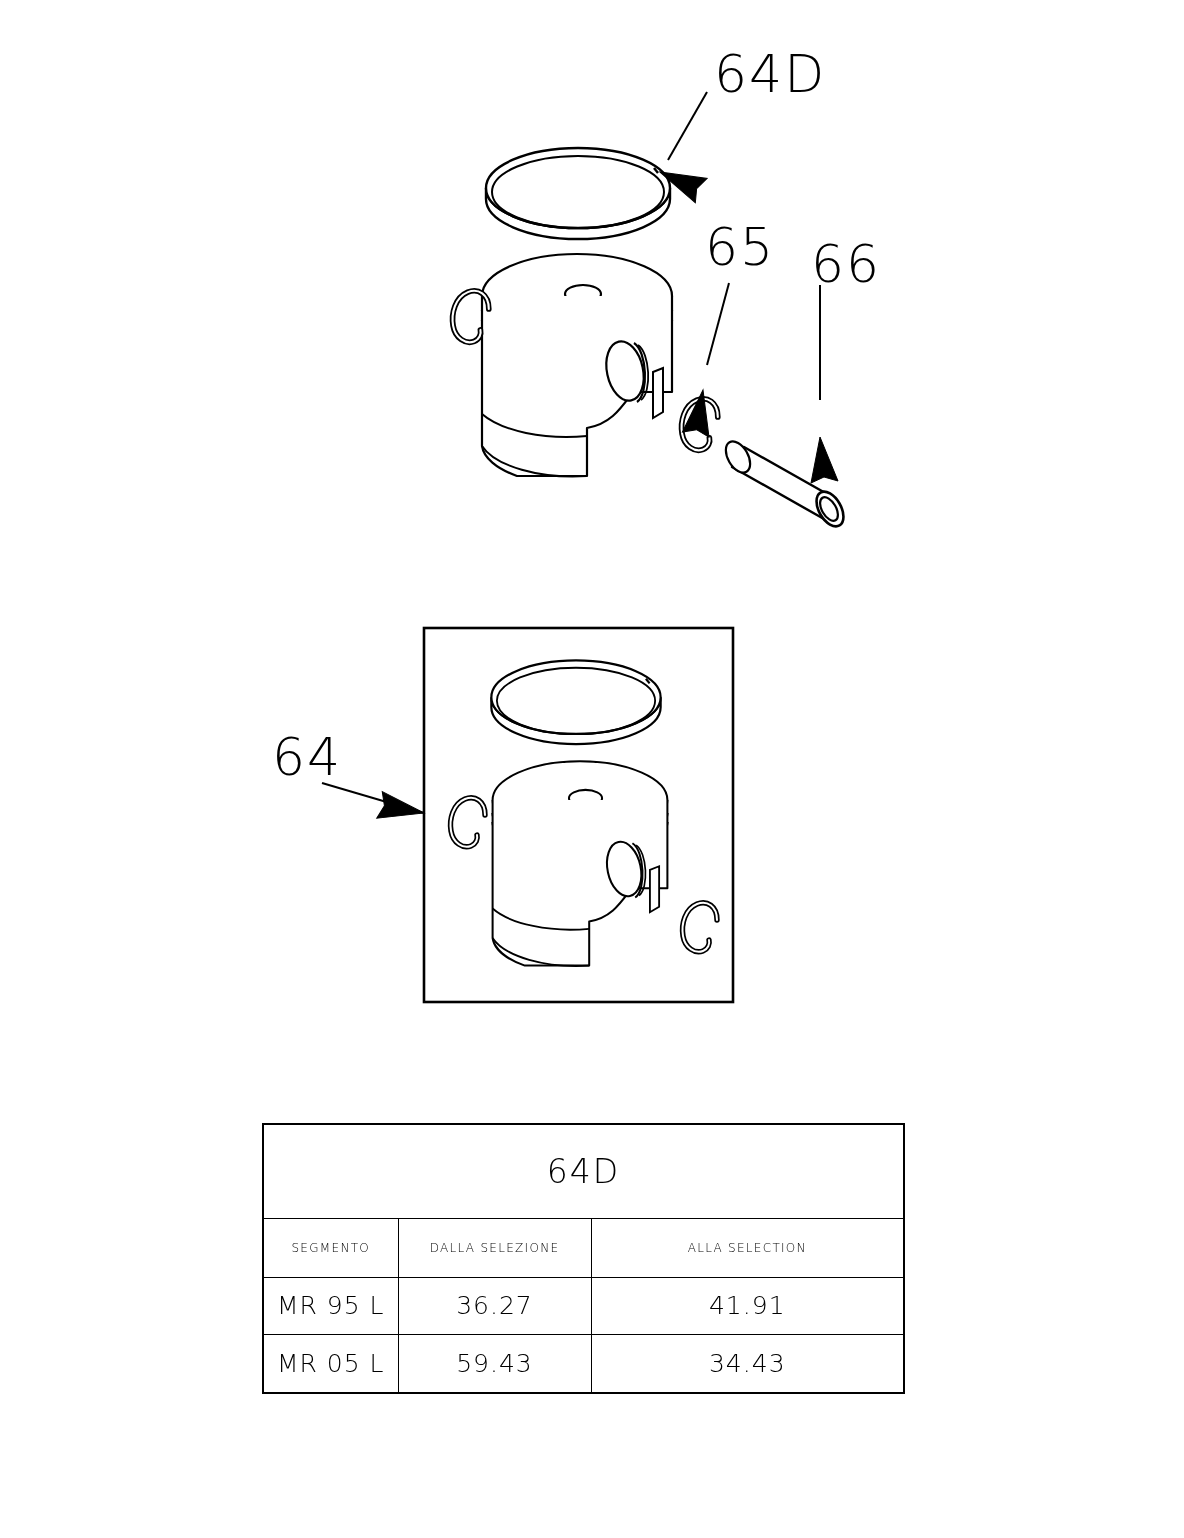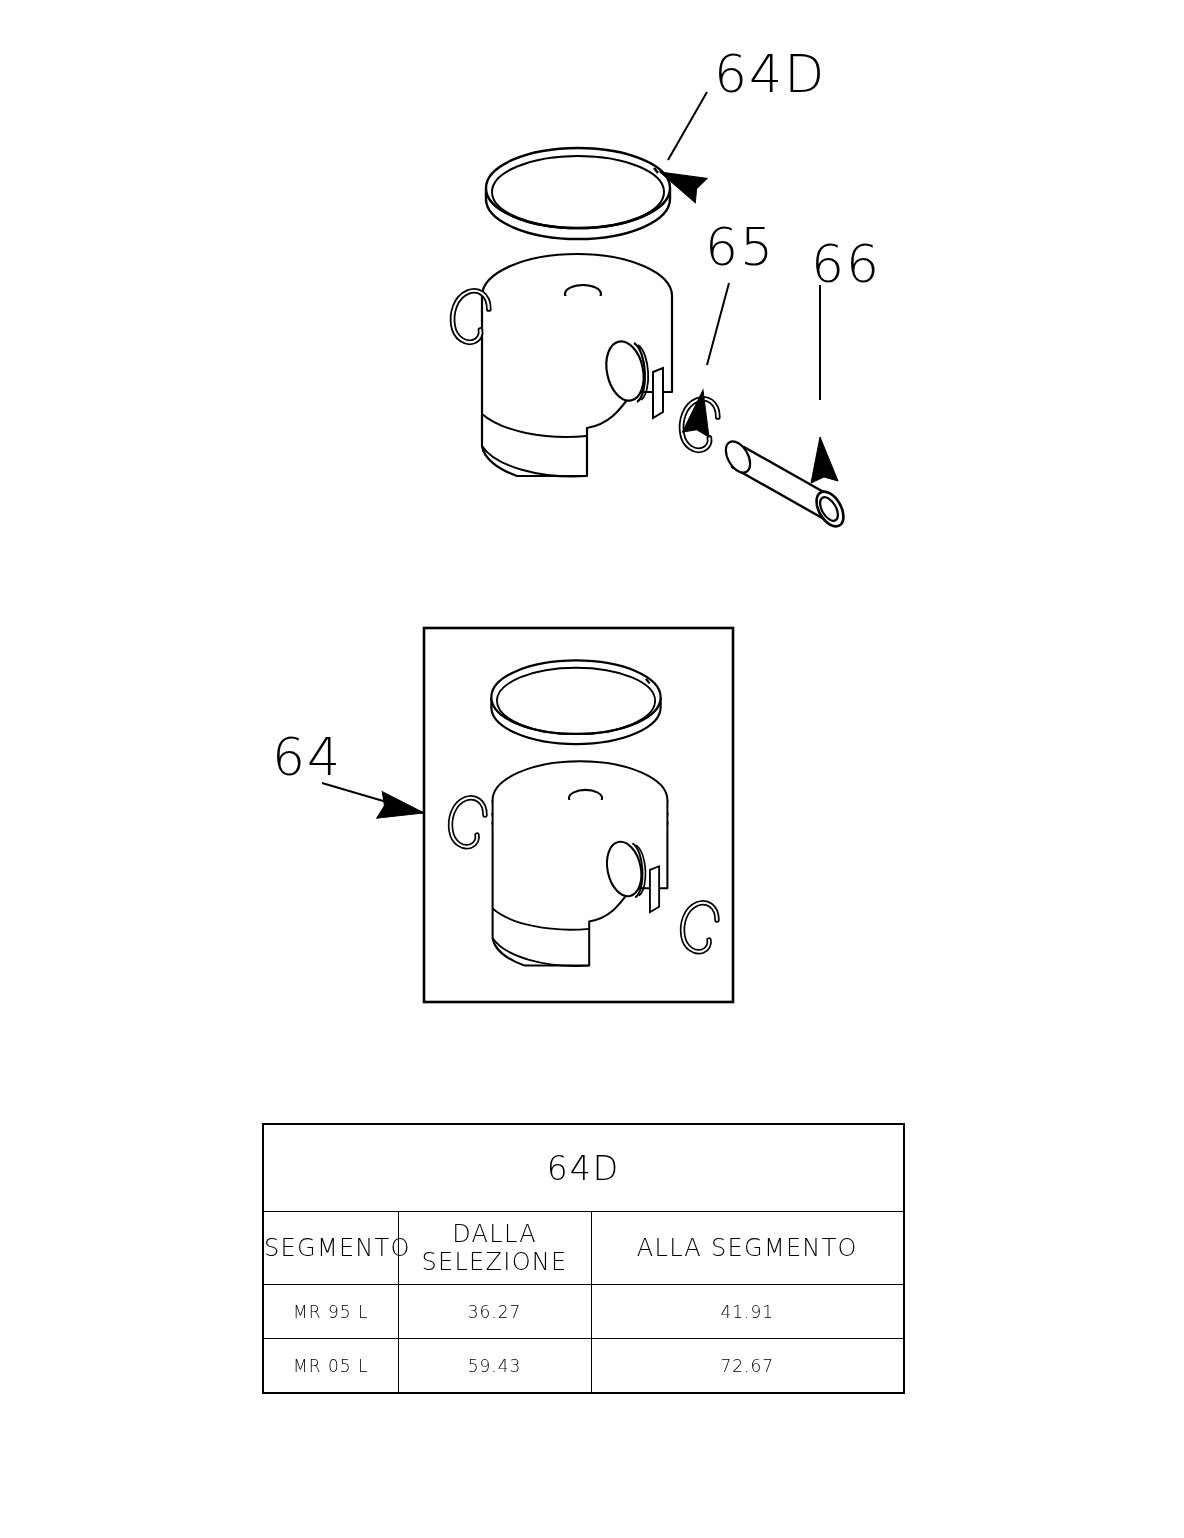--- a/index.html
+++ b/index.html
@@ -48,36 +48,36 @@
     border-collapse: collapse;
     table-layout: fixed;
     border: 2.5px solid #000;
     background: #fff;
   }
   .spec-table td {
     border: 1.6px solid #000;
     text-align: center;
     vertical-align: middle;
     font-family: "DejaVu Sans", sans-serif;
-    font-size: 24px;
+    font-size: 12px;
     font-weight: 300;
     letter-spacing: 1.3px;
     color: #000;
     padding: 0;
   }
   .spec-table td.title-cell {
     font-size: 33px;
     letter-spacing: 2px;
     height: 67px;
     border-top: none;
     border-left: none;
     border-right: none;
   }
   .spec-table tr.hdr td { height: 42px; }
-  .spec-table tr.datarow td { height: 41px; font-size: 17px; letter-spacing: 1px; }
+  .spec-table tr.datarow td { height: 41px; font-size: 25px; letter-spacing: 1px; }
   .spec-table col.c1 { width: 135px; }
   .spec-table col.c2 { width: 193px; }
   .spec-table col.c3 { width: 313px; }
 </style>
 </head>
 <body>
 
 <div id="sheet">
 
   <svg class="dwg" viewBox="0 0 1184 1538">
@@ -243,28 +243,28 @@
         <col class="c2">
         <col class="c3">
       </colgroup>
     <tbody>
       <tr>
         <td class="title-cell" colspan="3">64D</td>
       </tr>
       <tr class="hdr">
         <td>SEGMENTO</td>
         <td>DALLA SELEZIONE</td>
-        <td>ALLA SEGMENTO</td>
+        <td>ALLA SELECTION</td>
       </tr>
       <tr class="datarow">
         <td>MR 95 L</td>
         <td>36.27</td>
         <td>41.91</td>
       </tr>
       <tr class="datarow">
         <td>MR 05 L</td>
         <td>59.43</td>
-        <td>72.67</td>
+        <td>34.43</td>
       </tr>
     </tbody>
   </table>
 
 </div>
 
 </body></html>

